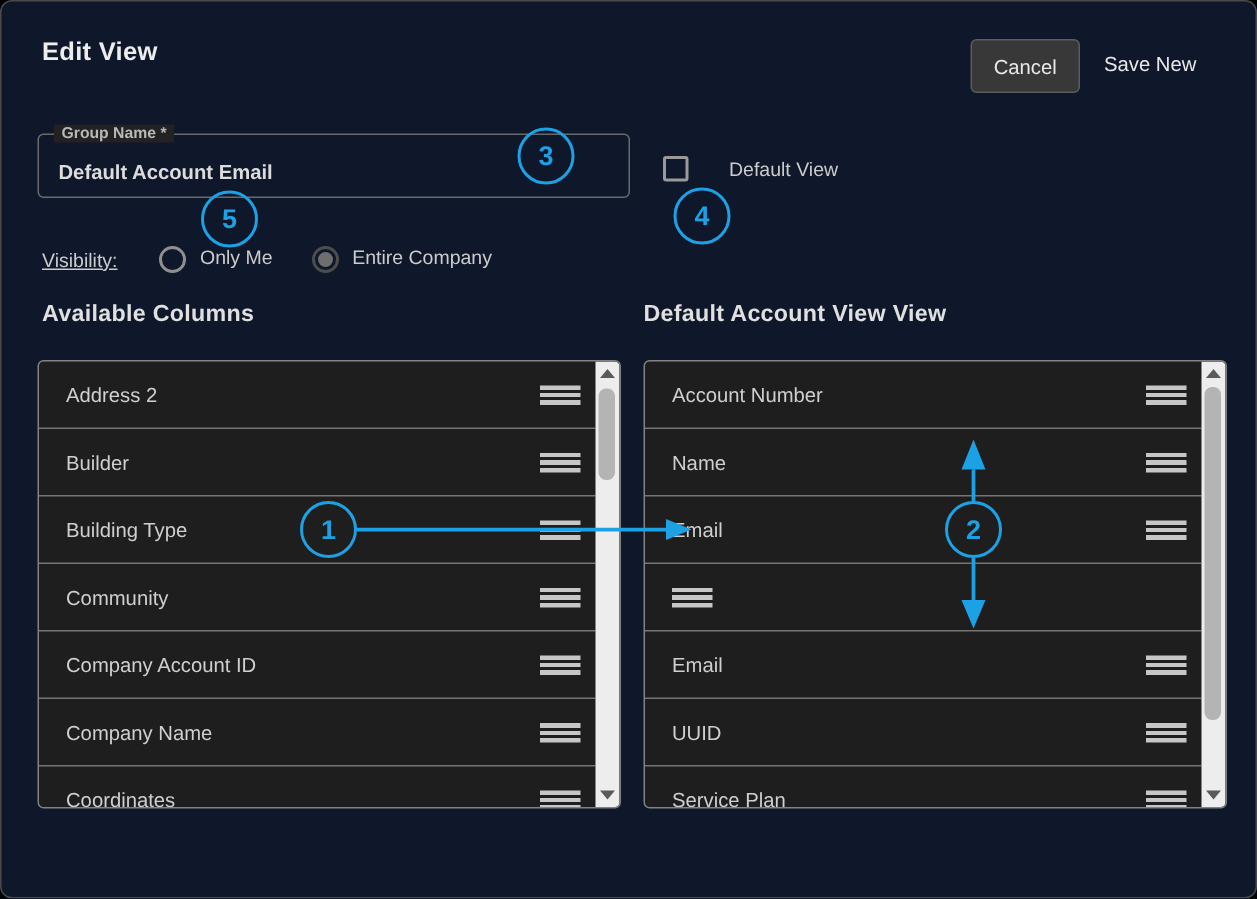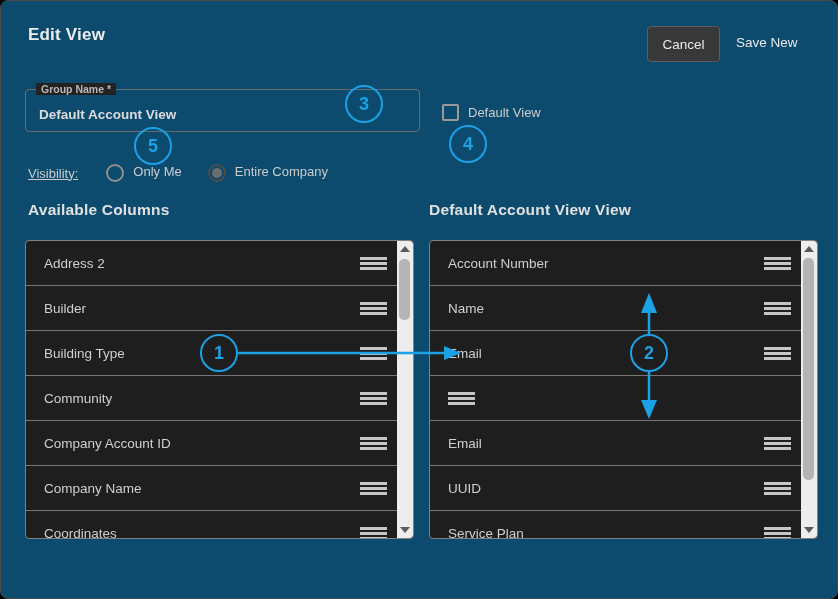--- a/index.html
+++ b/index.html
@@ -4,21 +4,21 @@
 <style>
   :root { --accent: #1da1e5; }
   * { box-sizing: border-box; margin: 0; padding: 0; }
   body {
     background: #000;
     font-family: "Liberation Sans", sans-serif;
   }
   .stage { position: relative; width: 838px; height: 599px; }
   .dialog {
     position: absolute; inset: 0;
-    background: #0c4a6e;
+    background: #0f172a;
     border: 1px solid #4a4a4a;
     border-radius: 8px;
     overflow: hidden;
   }
   
   .page-title {
     position: absolute; left: 27px; top: 24px;
     font-size: 17px; font-weight: 700; color: #ededed;
     letter-spacing: 0.2px;
   }
@@ -44,21 +44,21 @@
     background: #222222; padding: 0 5px;
     font-size: 10.5px; font-weight: 700; color: #b8b8b8;
   }
   .group-field .field-value {
     position: absolute; left: 13px; bottom: 9px;
     font-size: 13.5px; font-weight: 700; color: #dcdcdc;
   }
   
   .default-view-wrap {
     position: absolute; left: 441px; top: 103px;
-    display: flex; align-items: center; gap: 9px; cursor: pointer;
+    display: flex; align-items: center; gap: 27px; cursor: pointer;
   }
   .checkbox {
     width: 17px; height: 17px;
     border: 2px solid #9a9a9a; border-radius: 2px;
     background: transparent;
   }
   .checkbox-label { font-size: 13px; color: #cccccc; }
   
   .visibility-row {
     position: absolute; left: 27px; top: 163px;
@@ -137,21 +137,21 @@
 
 <div class="stage">
   <div class="dialog">
 
     <div class="page-title">Edit View</div>
     <button class="cancel-btn">Cancel</button>
     <button class="save-new-btn">Save New</button>
 
     <div class="group-field">
       <span class="field-label">Group Name *</span>
-      <span class="field-value">Default Account View</span>
+      <span class="field-value">Default Account Email</span>
     </div>
 
     <div class="default-view-wrap">
       <span class="checkbox"></span>
       <span class="checkbox-label">Default View</span>
     </div>
 
     <div class="visibility-row">
       <span class="visibility-label">Visibility:</span>
       <span style="display:flex;align-items:center;">

